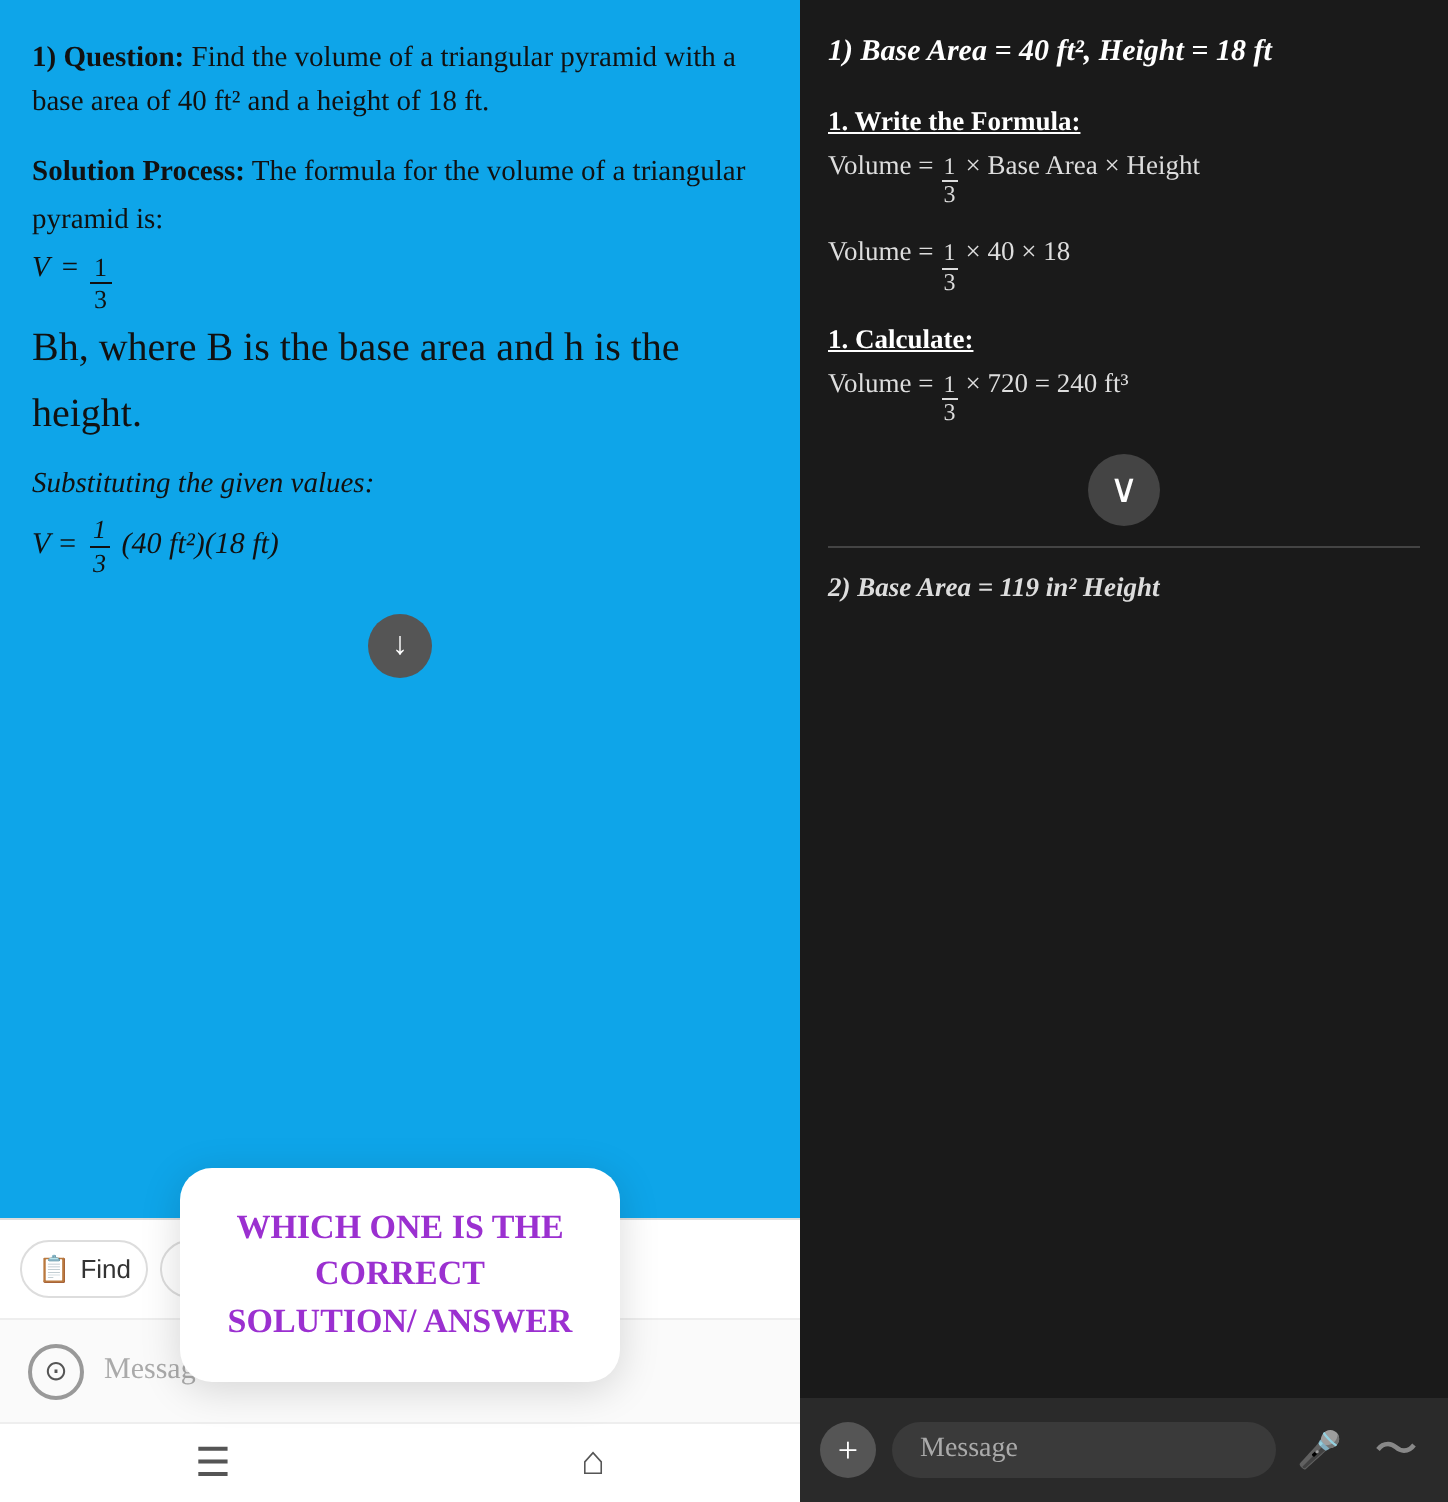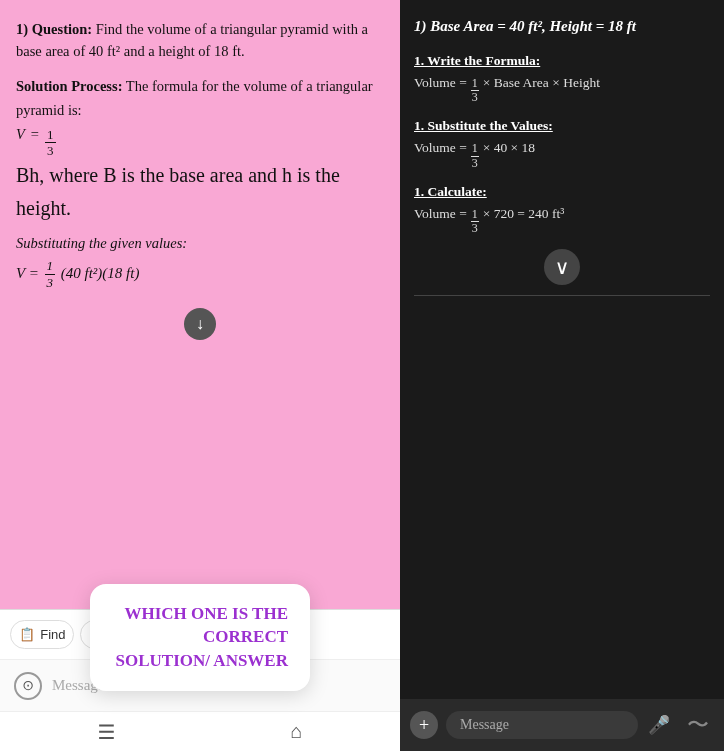--- a/index.html
+++ b/index.html
@@ -16,21 +16,21 @@
     
     .main-content {
       display: flex;
       flex: 1;
       overflow: hidden;
     }
 
     
     .left-panel {
       width: 400px;
-      background: #f9a8d4;
+      background: #0ea5e9;
       padding: 18px 16px 10px 16px;
       overflow-y: auto;
       position: relative;
       display: flex;
       flex-direction: column;
     }
 
     .left-panel .question-text {
       font-size: 14.5px;
       line-height: 1.55;
@@ -192,21 +192,21 @@
     .popup-tooltip {
       position: absolute;
       bottom: 60px;
       left: 50%;
       transform: translateX(-50%);
       background: white;
       border-radius: 16px;
       padding: 18px 22px;
       width: 220px;
       box-shadow: 0 4px 20px rgba(0,0,0,0.15);
-      text-align: right;
+      text-align: center;
       z-index: 10;
     }
 
     .popup-tooltip .popup-text {
       color: #9b30d0;
       font-size: 17px;
       font-weight: bold;
       line-height: 1.4;
       text-transform: uppercase;
     }
@@ -422,21 +422,20 @@
       <div class="step-label">1.  Write the Formula:</div>
       <div class="step-formula">
         Volume = 
         <span class="right-fraction">
           <span class="numerator">1</span>
           <span class="denominator">3</span>
         </span>
         × Base Area × Height
       </div>
 
-      <div class="step-label">1.  Substitute the Values:</div>
       <div class="step-formula">
         Volume = 
         <span class="right-fraction">
           <span class="numerator">1</span>
           <span class="denominator">3</span>
         </span>
         × 40 × 18
       </div>
 
       <div class="step-label">1.  Calculate:</div>
@@ -448,20 +447,21 @@
         </span>
         × 720 = 240 ft³
       </div>
 
       <div class="chevron-btn">
         <span style="font-size:20px;line-height:1;">∨</span>
       </div>
 
       <hr class="divider-line">
 
+      <div class="next-problem">2) Base Area = 119 in²  Height</div>
     </div>
 
     <div class="message-bar-right">
       <div class="plus-btn">
         <span>+</span>
       </div>
       <div class="message-input-right">
         <span>Message</span>
       </div>
       <div class="mic-btn">

